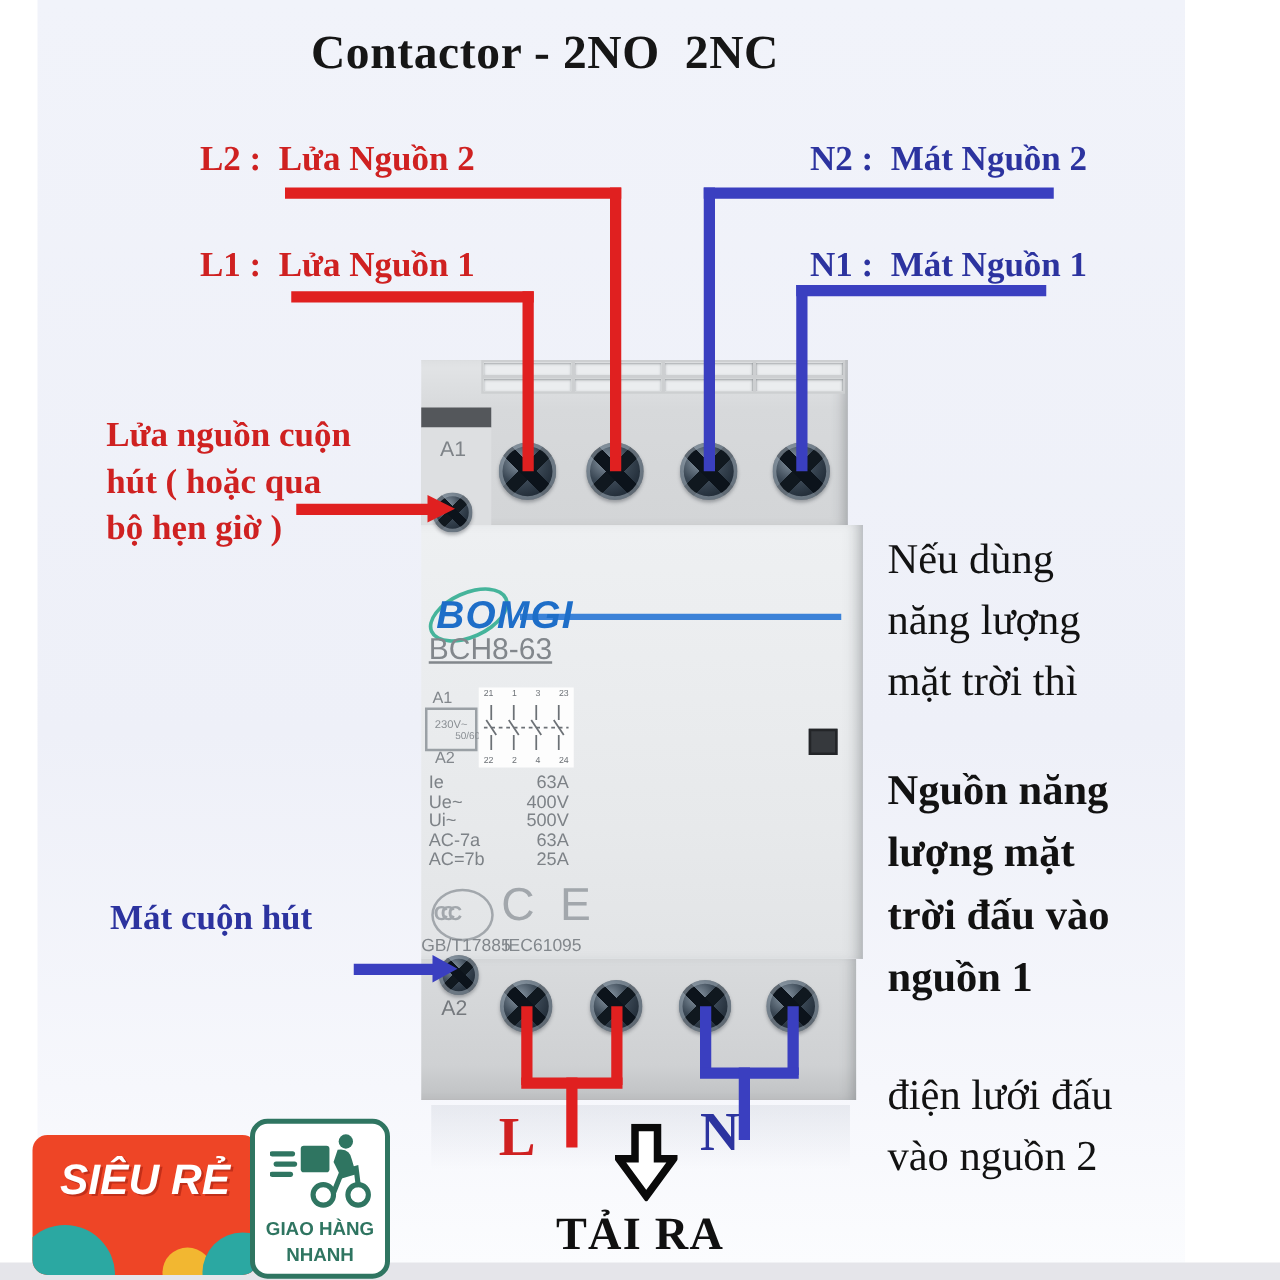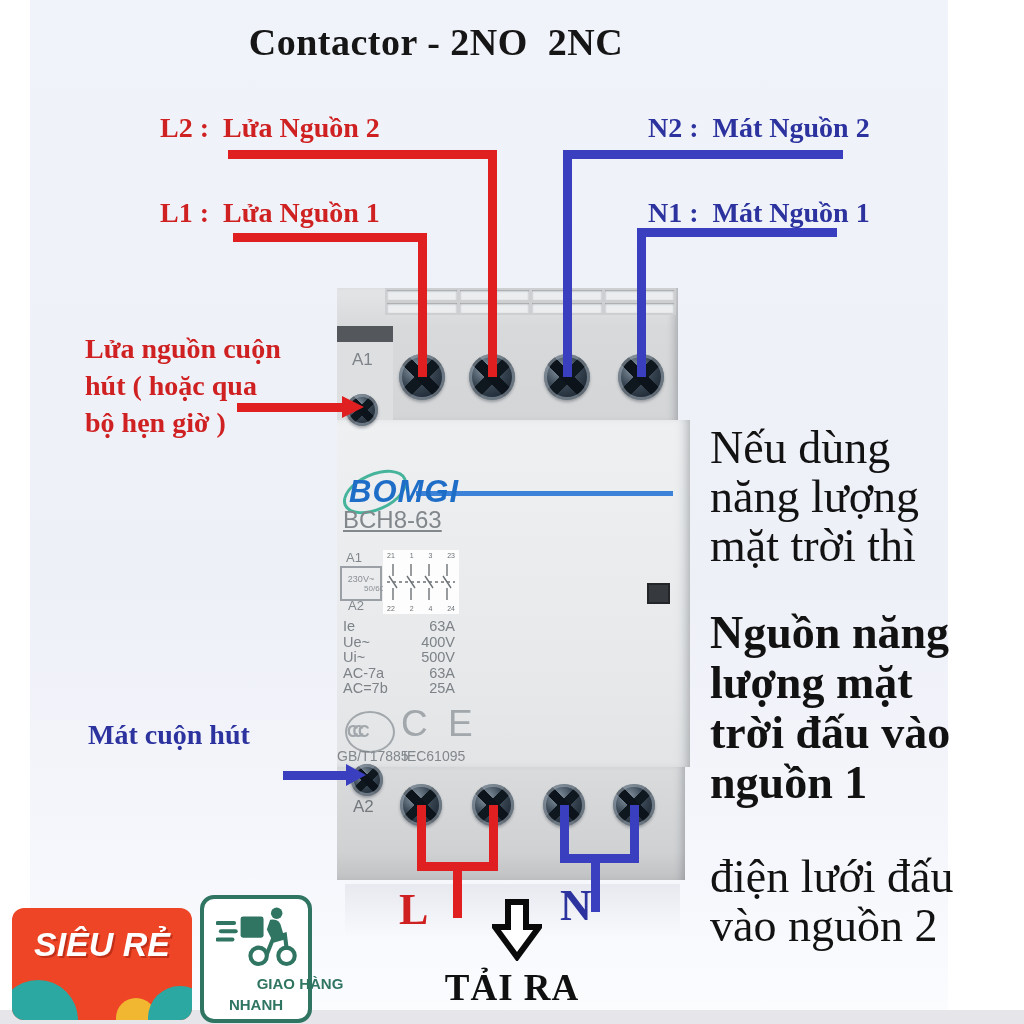--- a/index.html
+++ b/index.html
@@ -20,21 +20,21 @@
   .blue-t{color:#2c339f;}
 
   
   .wire{position:absolute;z-index:6;}
   .wr{background:#e02020;}
   .wb{background:#3a3fc0;}
   .arrowhead-right{width:0;height:0;border-top:11px solid transparent;border-bottom:11px solid transparent;z-index:6;}
 
   
   .ann{font-weight:bold;font-size:28px;line-height:37px;}
-  .note{font-size:46px;color:#121212;line-height:49px;}
+  .note{font-size:34px;color:#121212;line-height:49px;}
   .note.b{font-weight:bold;line-height:50px;}
 
   
   .block{position:absolute;z-index:2;}
   #top-block{left:337px;top:288px;width:341px;height:132px;background:linear-gradient(180deg,#e3e5e7,#d7d9db 30%,#d3d5d7);box-shadow:inset -8px 0 10px -6px rgba(90,95,100,.45);}
   #vents{left:385px;top:288px;width:291px;height:27px;background:#cdcfd1;display:grid;z-index:3;
          grid-template-columns:repeat(8,1fr);grid-template-rows:1fr 1fr;gap:3px;padding:2px;box-sizing:border-box;}
   .vent{background:#ebedef;box-shadow:inset 0 1px 2px rgba(70,75,80,.5);}
   #din-clip{left:337px;top:326px;width:56px;height:16px;background:#54575b;z-index:3;}
   #a1-face{left:337px;top:342px;width:56px;height:78px;background:#dddfe1;z-index:3;}
@@ -82,21 +82,21 @@
   #std2{left:403px;top:748px;font-size:14px;}
 
   #a1-big{left:352px;top:350px;font-size:17px;color:#7e8388;}
   #a2-big{left:353px;top:797px;font-size:17px;color:#75797e;}
 
   .out-letter{font-size:44px;font-weight:bold;z-index:6;}
   #tai-ra{left:0;top:966px;width:1024px;text-align:center;font-size:37px;font-weight:bold;color:#101010;letter-spacing:1px;z-index:6;}
   #down-arrow{left:492px;top:899px;z-index:6;}
 
   
-  #sieure{left:12px;top:908px;width:180px;height:112px;background:#ee4526;border-radius:12px;overflow:hidden;z-index:7;}
+  #sieure{left:26px;top:908px;width:180px;height:112px;background:#ee4526;border-radius:12px;overflow:hidden;z-index:7;}
   #sieure .txt{position:absolute;left:0;top:17px;width:100%;text-align:center;font-family:"Liberation Sans",sans-serif;
                font-size:34px;font-weight:bold;font-style:italic;color:#ffffff;text-shadow:2px 2px 0 rgba(140,20,10,.45);}
   .dec{position:absolute;border-radius:50%;}
   #ghn{left:200px;top:895px;width:112px;height:128px;background:#ffffff;border:4px solid #2f7561;border-radius:14px;box-sizing:border-box;z-index:7;}
   #ghn .line{position:absolute;width:100%;text-align:center;font-family:"Liberation Sans",sans-serif;font-weight:bold;color:#2f7561;}
 </style>
 </head>
 <body>
 
 <div id="stage">
@@ -296,17 +296,17 @@
         <circle cx="52" cy="62" r="10"></circle>
         <circle cx="86" cy="62" r="10"></circle>
         <path d="M62 60 L70 40 L84 36 L86 52"></path>
       </g>
       <g fill="#2f7561">
         <rect x="30" y="14" width="28" height="26" rx="3"></rect>
         <circle cx="74" cy="10" r="7"></circle>
         <path d="M66 18 q12 -2 14 10 l4 14 -14 4 -8 -16 z"></path>
       </g>
     </svg>
-    <div class="line" style="top:76px;font-size:15px;padding-left:44px;">GIAO HÀNG</div>
+    <div class="line" style="top:76px;font-size:15px;">GIAO HÀNG</div>
     <div class="line" style="top:97px;font-size:15px;">NHANH</div>
   </div>
 
 </div>
 
 </body></html>

